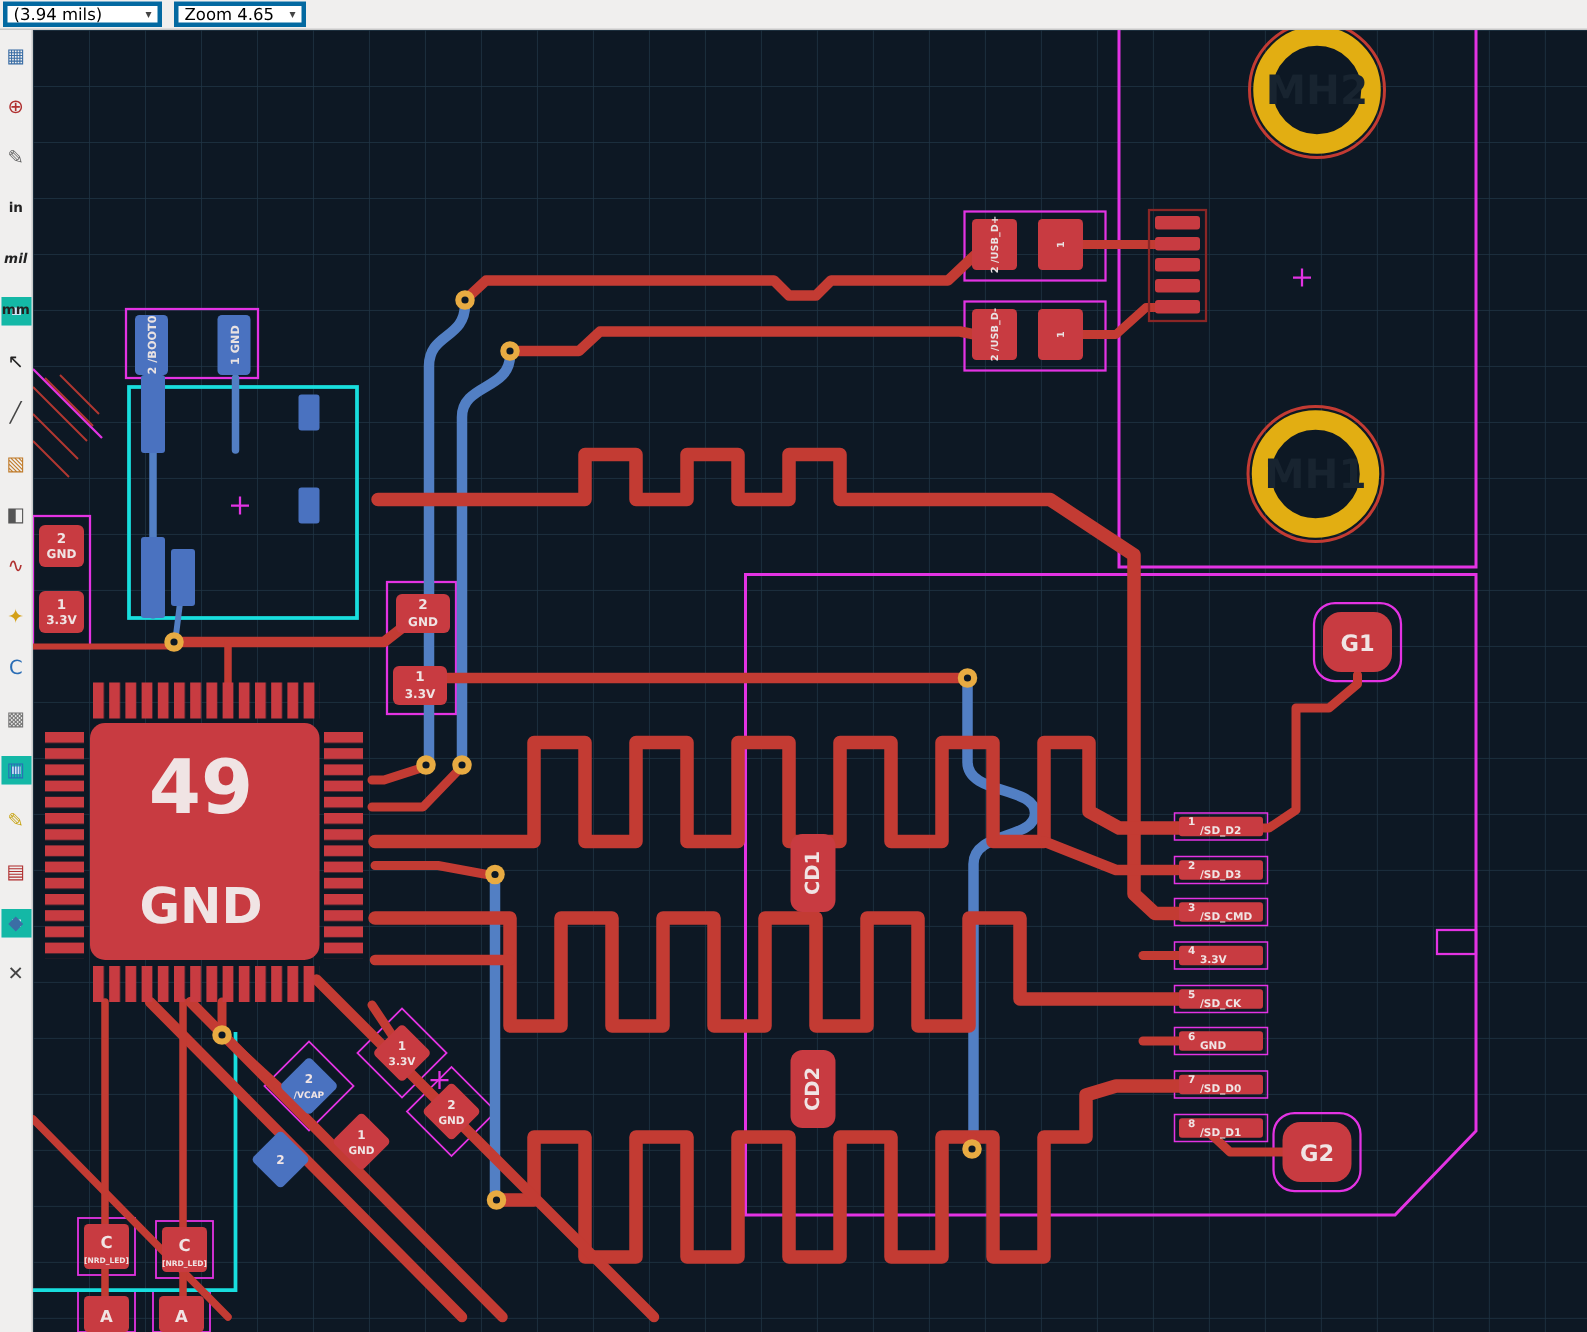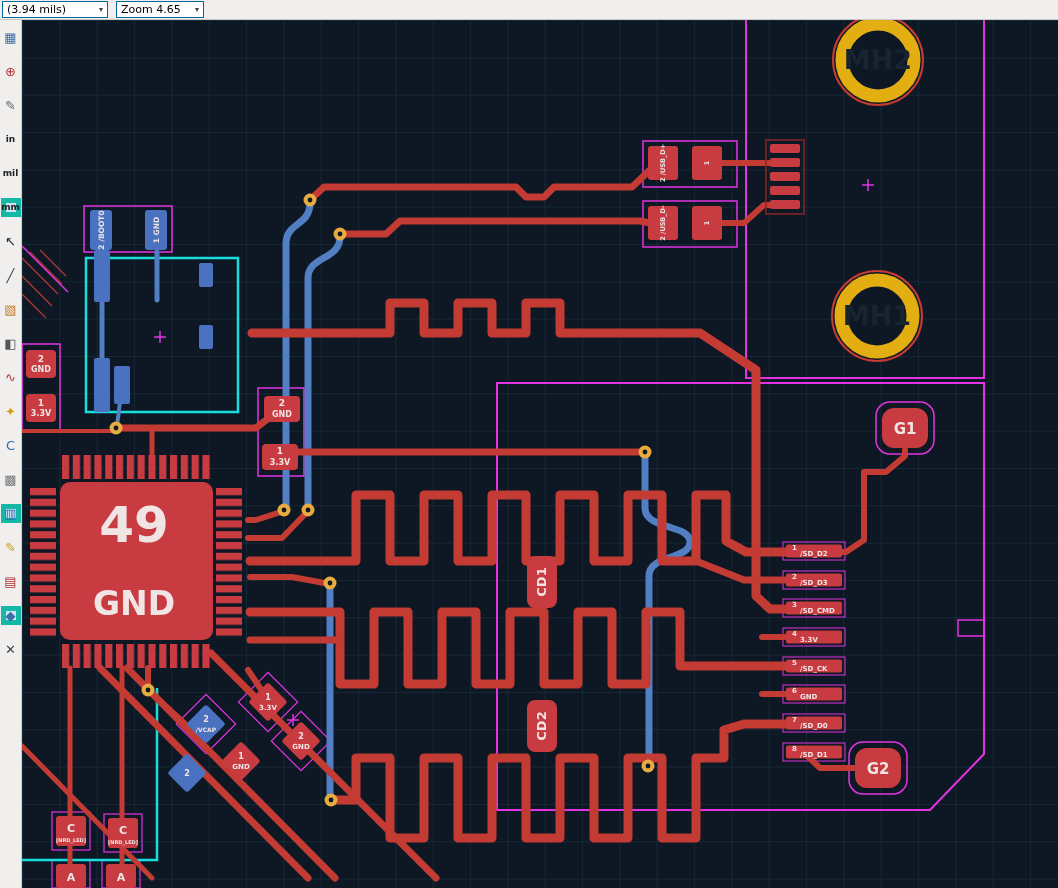--- a/index.html
+++ b/index.html
@@ -8,40 +8,40 @@
     background:#0d1824;
     font-family:"DejaVu Sans","Liberation Sans",sans-serif;
   }
   .topbar{
     position:absolute;top:0;left:0;width:1058px;height:20px;
     background:#f0efee;border-bottom:1px solid #c9c9c9;
     display:flex;align-items:center;padding-left:2px;box-sizing:border-box;
     z-index:10;
   }
   .dropdown{
-    height:17px;background:#fff;border:1px solid #0369a1;
+    height:17px;background:#fff;border:3px solid #0369a1;
     display:flex;align-items:center;font-size:11px;color:#000;
     padding:0 4px;box-sizing:border-box;
   }
   .dropdown .chev{margin-left:auto;font-size:8px;color:#444;padding-left:6px;}
   .dd-grid{width:106px;}
   .dd-zoom{width:88px;margin-left:8px;}
   .lefttoolbar{
     position:absolute;top:20px;left:0;width:22px;height:868px;
     background:#f0efee;border-right:1px solid #c9c9c9;
     display:flex;flex-direction:column;align-items:center;
     padding-top:8px;box-sizing:border-box;z-index:9;
   }
   .tool{
     width:20px;height:19px;margin-bottom:15px;flex:none;
     display:flex;align-items:center;justify-content:center;
     font-size:13px;line-height:1;cursor:default;box-sizing:border-box;
   }
   .tool.text{font-size:9px;font-weight:bold;}
-  .tool.selected{background:#cfe3f5;border:5px solid #14b8a6;}
+  .tool.selected{background:#cfe3f5;border:7px solid #14b8a6;}
   svg.canvas{position:absolute;top:0;left:0;}
   .ctr{text-anchor:middle;font-weight:bold;}
 </style>
 </head>
 <body>
 
 <svg class="canvas" width="1058" height="888">
   <defs>
     <pattern id="grid" x="22" y="20" width="37.33" height="37.33" patternUnits="userSpaceOnUse">
       <path d="M37.33 0 L0 0 0 37.33" fill="none" stroke="#1f3545" stroke-width="1"></path>
@@ -336,21 +336,21 @@
     <span>Zoom 4.65</span>
     <span class="chev">▾</span>
   </div>
 </div>
 
 <div class="lefttoolbar">
   <div class="tool" style="color: rgb(59, 110, 165);">▦</div>
   <div class="tool" style="color: rgb(176, 48, 48);">⊕</div>
   <div class="tool" style="color: rgb(102, 102, 102);">✎</div>
   <div class="tool text" style="color: rgb(34, 34, 34); text-align: center;">in</div>
-  <div class="tool text" style="color: rgb(34, 34, 34);">mil</div>
+  <div class="tool text" style="color: rgb(34, 34, 34); font-style: italic;">mil</div>
   <div class="tool text selected" style="color: rgb(34, 34, 34);">mm</div>
   <div class="tool" style="color: rgb(34, 34, 34);">↖</div>
   <div class="tool" style="color: rgb(68, 68, 68);">╱</div>
   <div class="tool" style="color: rgb(192, 123, 42);">▧</div>
   <div class="tool" style="color: rgb(85, 85, 85);">◧</div>
   <div class="tool" style="color: rgb(176, 48, 48);">∿</div>
   <div class="tool" style="color: rgb(212, 160, 23);">✦</div>
   <div class="tool" style="color: rgb(42, 109, 181);">C</div>
   <div class="tool" style="color: rgb(119, 119, 119);">▩</div>
   <div class="tool selected" style="color: rgb(42, 109, 181);">▥</div>

